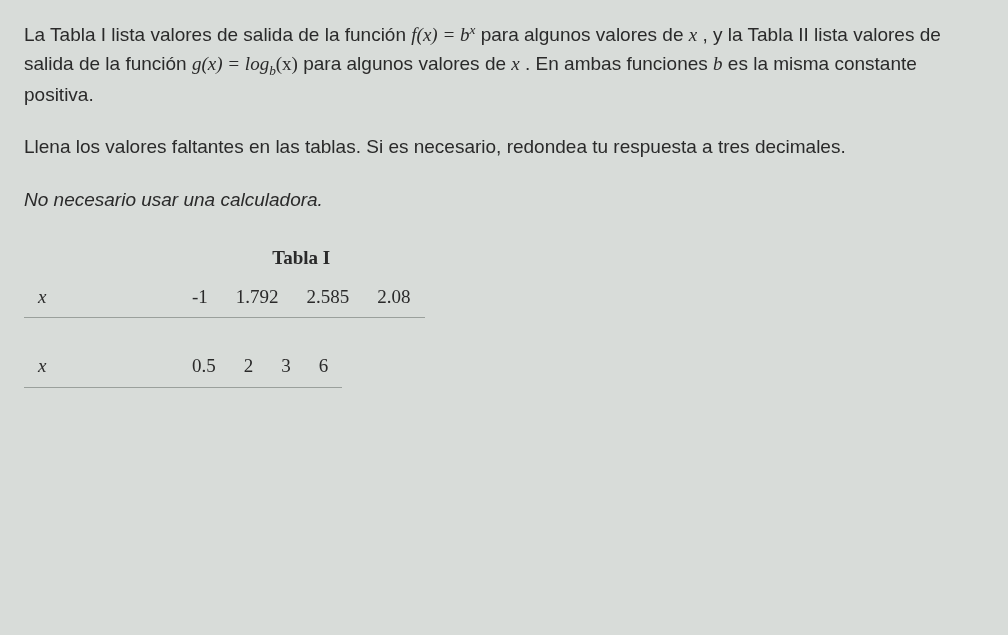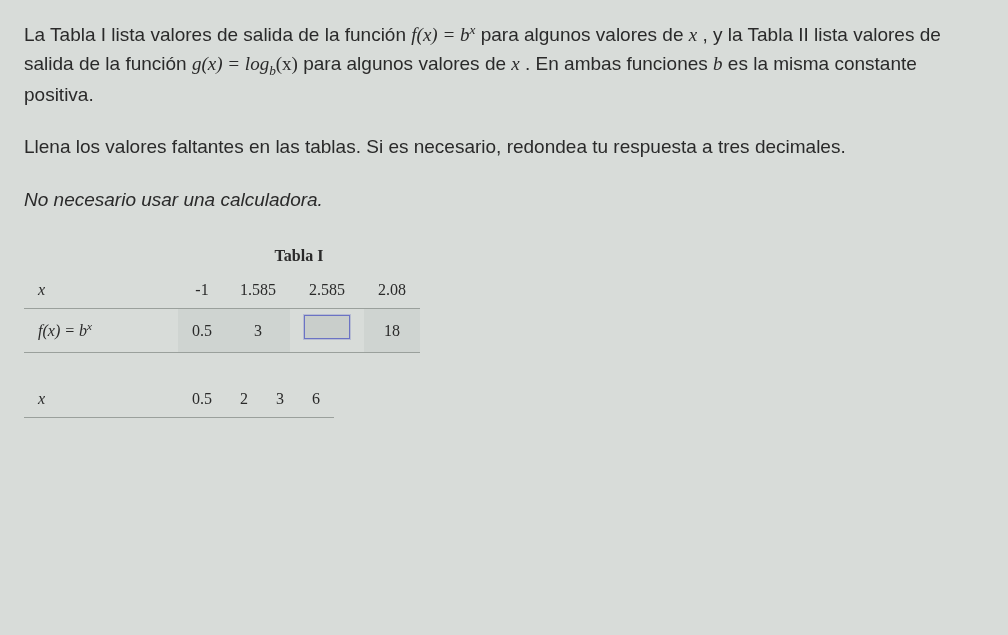--- a/index.html
+++ b/index.html
@@ -33,21 +33,21 @@
   }
   .tbl-title {
     font-weight: bold;
     text-align: center;
     padding-bottom: 4px;
   }
   td, th {
     padding: 6px 14px;
     text-align: center;
     font-family: "Times New Roman", serif;
-    font-size: 16px;
+    font-size: 19px;
   }
   .lbl-cell {
     text-align: left;
     padding-right: 20px;
     min-width: 120px;
   }
   .header-row td {
     border-bottom: 1px solid #9aa09c;
   }
   .data-row td {
@@ -90,32 +90,23 @@
 
 <table>
   <tbody>
       <tr>
         <td></td>
         <td colspan="4" class="tbl-title">Tabla I</td>
       </tr>
   <tr class="header-row">
     <td class="lbl-cell math">x</td>
     <td>-1</td>
-    <td>1.585</td>
+    <td>1.792</td>
     <td>2.585</td>
     <td>2.08</td>
-  </tr>
-  <tr class="data-row">
-    <td class="lbl-cell">
-      <span class="math">f(x) = b</span><sup class="math">x</sup>
-    </td>
-    <td class="val-given">0.5</td>
-    <td class="val-given">3</td>
-    <td><span class="blank-input"></span></td>
-    <td class="val-given">18</td>
   </tr>
 </tbody>
   </table>
 
 <table>
   <tbody>
   <tr class="header-row">
     <td class="lbl-cell math">x</td>
     <td>0.5</td>
     <td>2</td>

